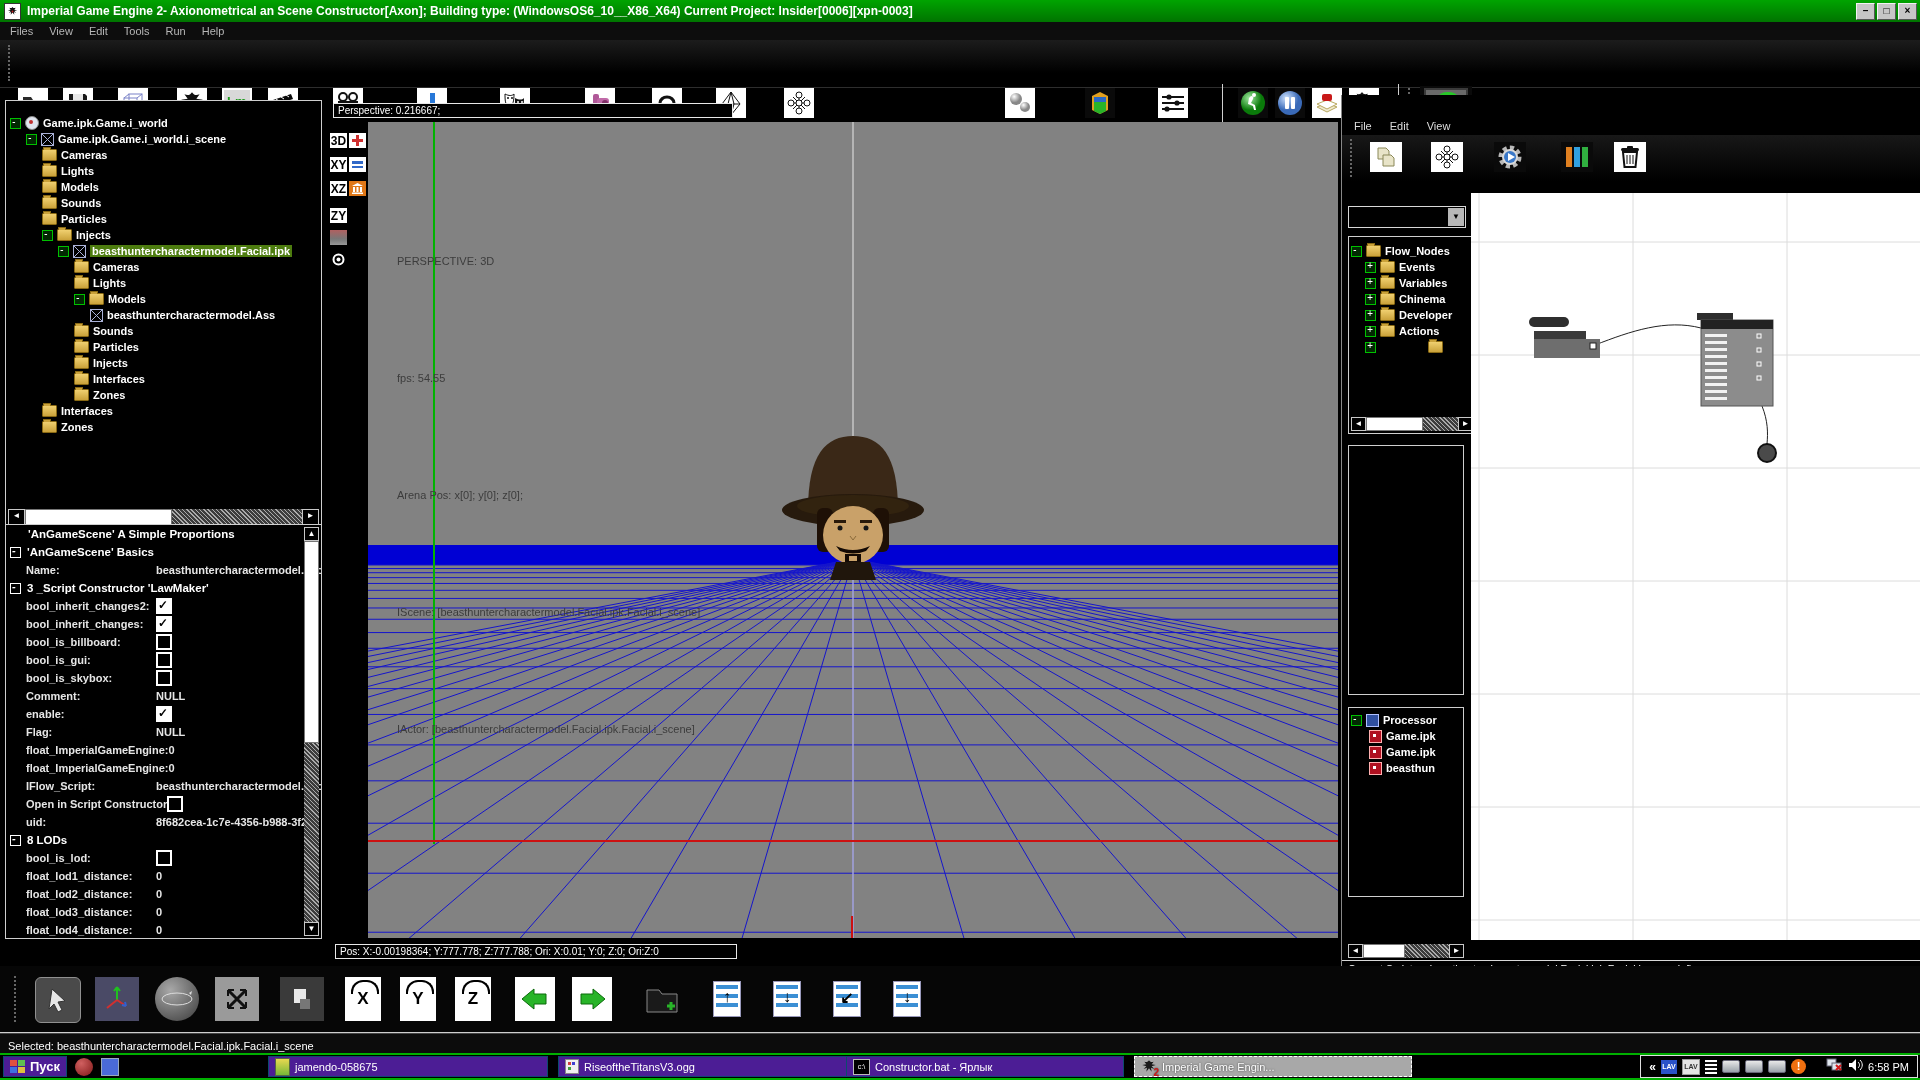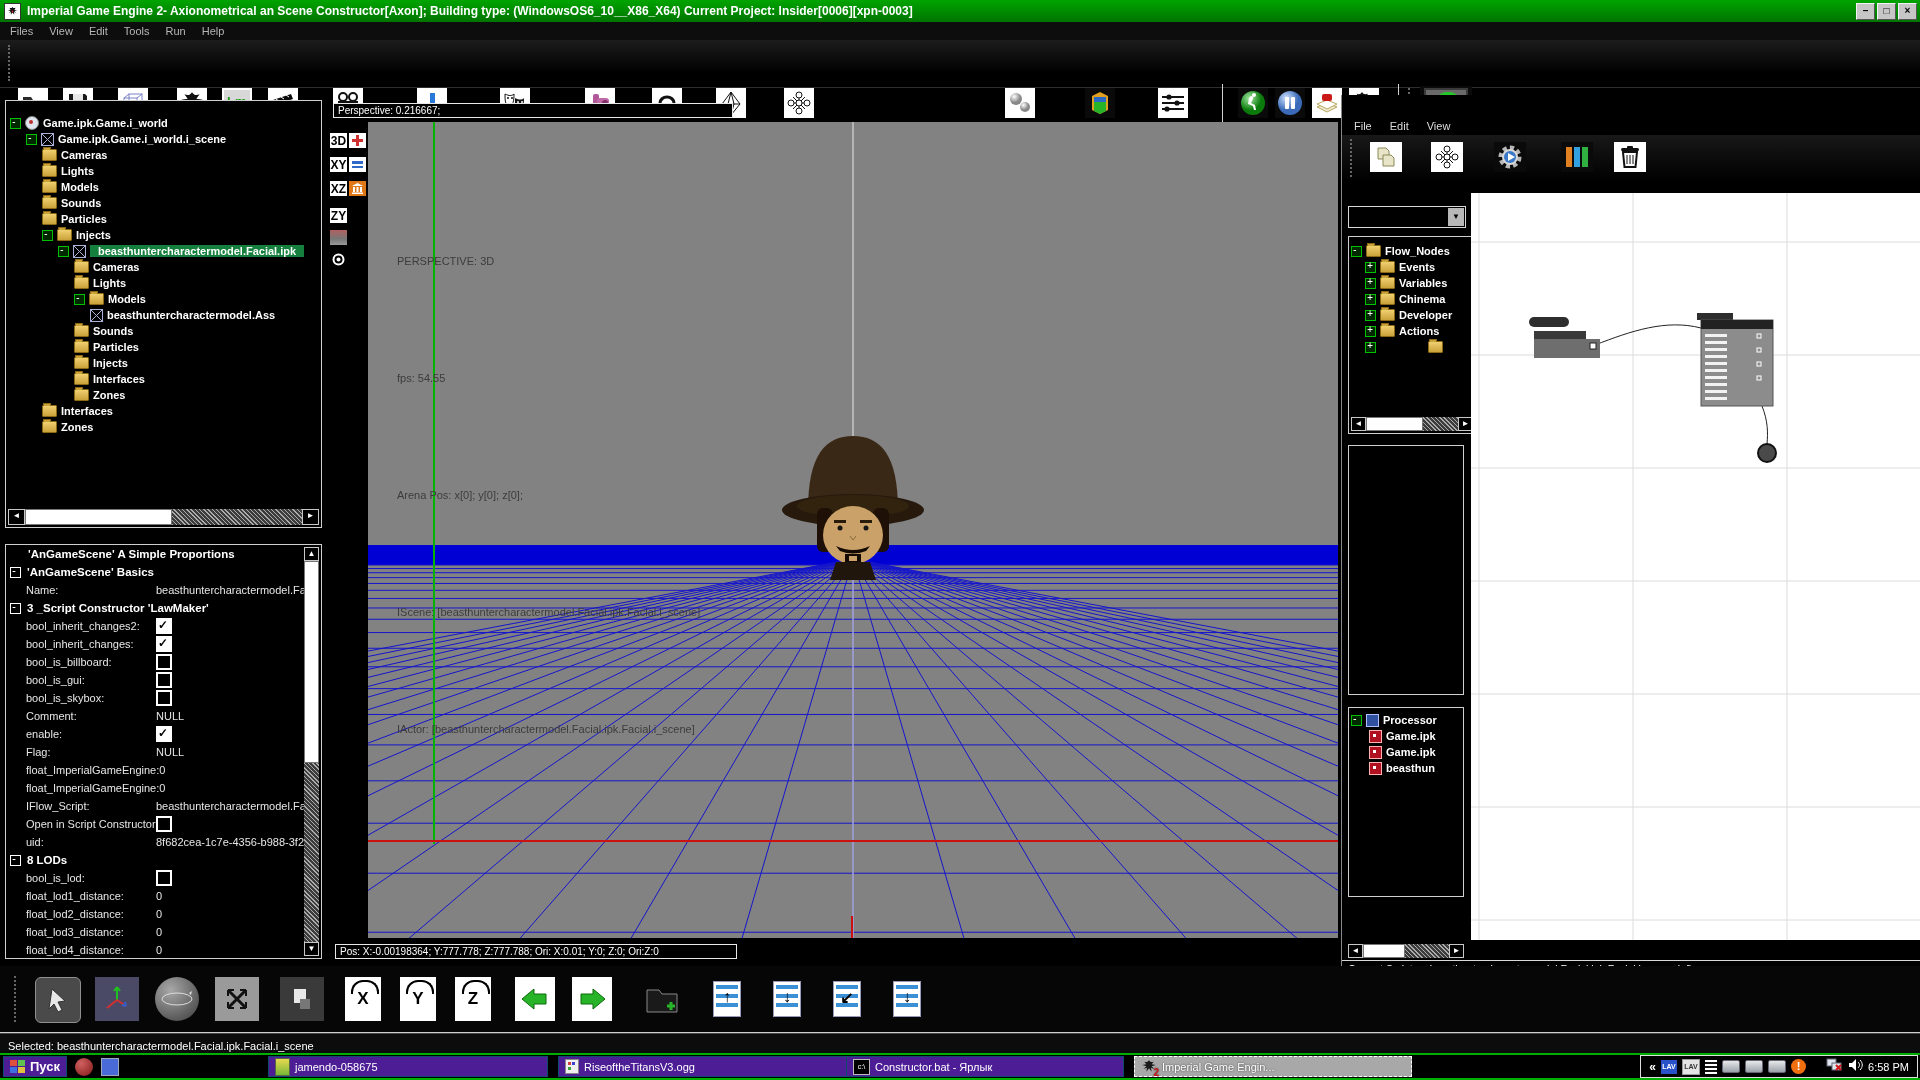--- a/index.html
+++ b/index.html
@@ -30,21 +30,21 @@
         justify-content:center;overflow:hidden;}
   .tile.dark{background:#0a0a0a;}
   .tsep{position:absolute;top:44px;width:1px;height:38px;background:#d0d0d0;}
 
   
   .panel{background:#000;border:1px solid #cfcfcf;box-sizing:border-box;}
 
   
   .trow{height:16px;display:flex;align-items:center;white-space:nowrap;overflow:hidden;}
   .trow b{font-size:11px;font-weight:bold;}
-  .trow.sel b{background:#15803d;padding:0 8px;}
+  .trow.sel b{background:#4d7c0f;padding:0 2px;}
   .d0{padding-left:4px}.d1{padding-left:20px}.d2{padding-left:36px}
   .d3{padding-left:52px}.d4{padding-left:68px}.d5{padding-left:84px}
   .exp{width:9px;height:9px;border:1px solid #00c000;background:#022802;margin-right:4px;flex:none;
        position:relative;}
   .exp::before{position:absolute;left:1px;top:-3px;font-size:10px;color:#fff;}
   .exp.m::before{content:"-";}
   .exp.p::before{content:"+";}
   .ic{flex:none;margin-right:4px;}
   .ic.folder{width:13px;height:10px;background:linear-gradient(#f0d070,#caa23a);border:1px solid #8a6a14;
              border-radius:1px;position:relative;}
@@ -436,21 +436,21 @@
     </div>
 
     <div style="position:absolute;left:2px;bottom:2px;right:2px;height:16px;display:flex;">
       <span class="sb-btn" style="width:15px;">◄</span>
       <span class="sb-thumb" style="width:145px;"></span>
       <span class="sb-track" style="flex:1;"></span>
       <span class="sb-btn" style="width:15px;">►</span>
     </div>
   </div>
 
-  <div class="abs panel" style="left:5px;top:544px;width:317px;height:415px;overflow:hidden;">
+  <div class="abs panel" style="left:5px;top:524px;width:317px;height:415px;overflow:hidden;font-weight:bold;">
     <div class="prow head">
         <b>'AnGameScene' A Simple Proportions</b>
       </div>
     <div class="prow sect">
         <i class="sq"></i>
         <b>'AnGameScene' Basics</b>
       </div>
     <div class="prow">
         <span class="plabel">Name:</span>
         <span class="pval">beasthuntercharactermodel.Fac</span>

